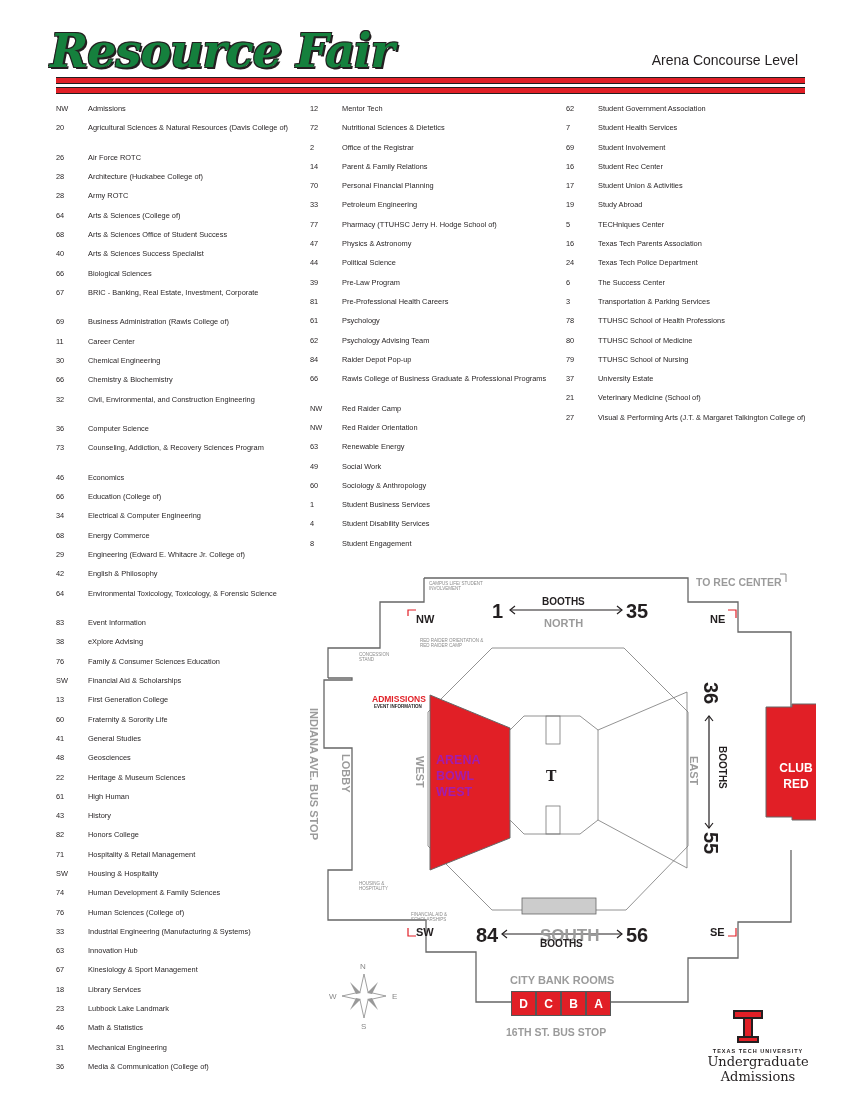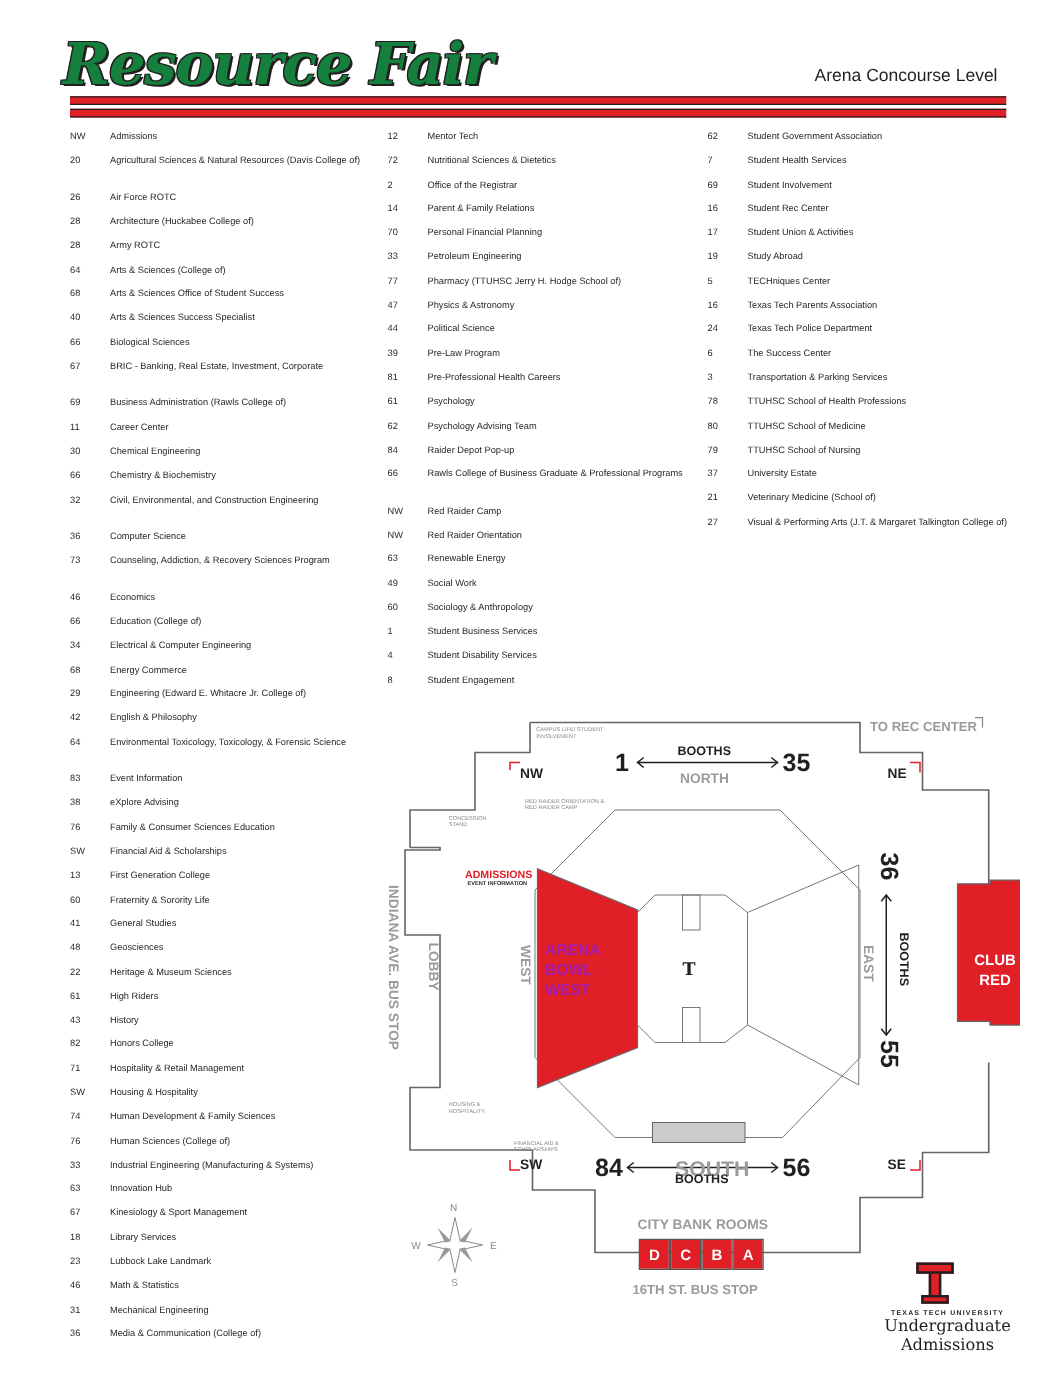--- a/index.html
+++ b/index.html
@@ -191,21 +191,21 @@
     <div class="row">
       <span class="num">48</span>
       <span class="name">Geosciences</span>
     </div>
     <div class="row">
       <span class="num">22</span>
       <span class="name">Heritage &amp; Museum Sciences</span>
     </div>
     <div class="row">
       <span class="num">61</span>
-      <span class="name">High Riders</span>
+      <span class="name">High Human</span>
     </div>
     <div class="row">
       <span class="num">43</span>
       <span class="name">History</span>
     </div>
     <div class="row">
       <span class="num">82</span>
       <span class="name">Honors College</span>
     </div>
     <div class="row">

